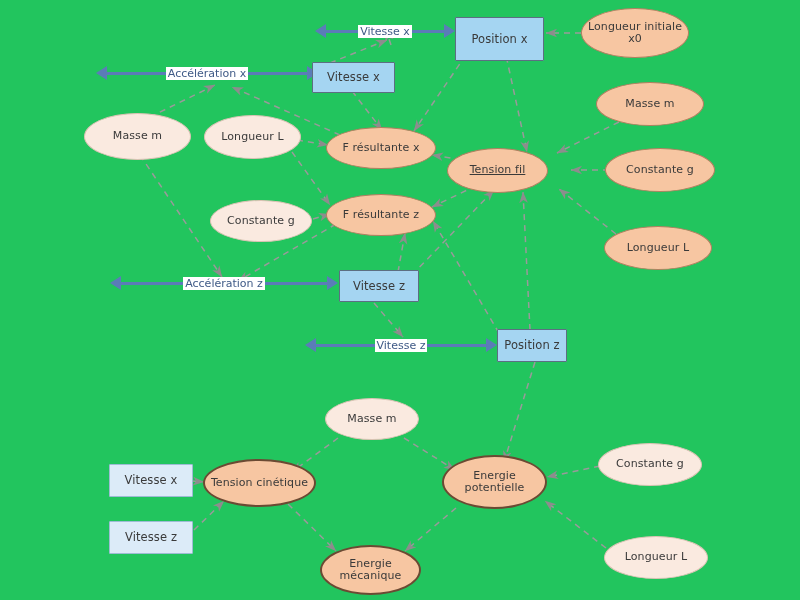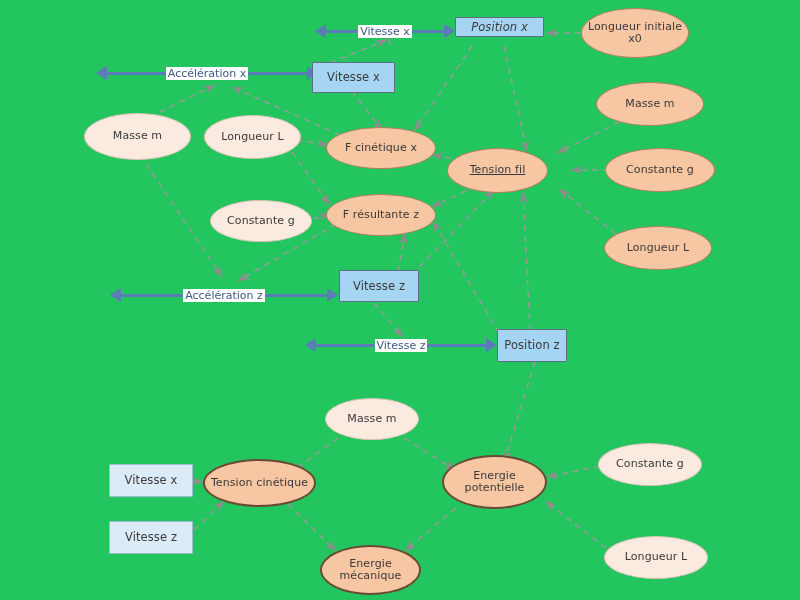--- a/index.html
+++ b/index.html
@@ -119,46 +119,46 @@
     <span class="lbl">Vitesse x</span>
   </div>
 
   <div class="meas" style="left:96px;top:64px;width:222px;">
     <span class="bar"></span>
     <span class="headL"></span>
     <span class="headR"></span>
     <span class="lbl">Accélération x</span>
   </div>
 
-  <div class="meas" style="left:110px;top:274px;width:228px;margin-top:12px;">
+  <div class="meas" style="left:110px;top:274px;width:228px;">
     <span class="bar"></span>
     <span class="headL"></span>
     <span class="headR"></span>
     <span class="lbl">Accélération z</span>
   </div>
 
   <div class="meas" style="left:305px;top:336px;width:192px;">
     <span class="bar"></span>
     <span class="headL"></span>
     <span class="headR"></span>
     <span class="lbl">Vitesse z</span>
   </div>
 
-  <div class="node rect strong" style="left:455px;top:17px;width:89px;height:20px;font-style:italic;">Position x</div>
+  <div class="node rect strong" style="left:455px;top:17px;width:89px;height:44px;">Position x</div>
 
   <div class="node ell mid" style="left:581px;top:8px;width:108px;height:50px;white-space:pre-line;">Longueur initiale
 x0</div>
 
   <div class="node rect strong" style="left:312px;top:62px;width:83px;height:31px;">Vitesse x</div>
 
   <div class="node ell pale" style="left:84px;top:113px;width:107px;height:47px;">Masse m</div>
 
   <div class="node ell pale" style="left:204px;top:115px;width:97px;height:44px;">Longueur L</div>
 
-  <div class="node ell mid" style="left:326px;top:127px;width:110px;height:42px;">F cinétique x</div>
+  <div class="node ell mid" style="left:326px;top:127px;width:110px;height:42px;">F résultante x</div>
 
   <div class="node ell mid" style="left:326px;top:194px;width:110px;height:42px;text-align:center;">F résultante z</div>
 
   <div class="node ell pale" style="left:210px;top:200px;width:102px;height:42px;">Constante g</div>
 
   <div class="node ell mid" style="left:447px;top:148px;width:101px;height:45px;text-decoration:underline;">Tension fil</div>
 
   <div class="node ell mid" style="left:596px;top:82px;width:108px;height:44px;">Masse m</div>
 
   <div class="node ell mid" style="left:605px;top:148px;width:110px;height:44px;">Constante g</div>

